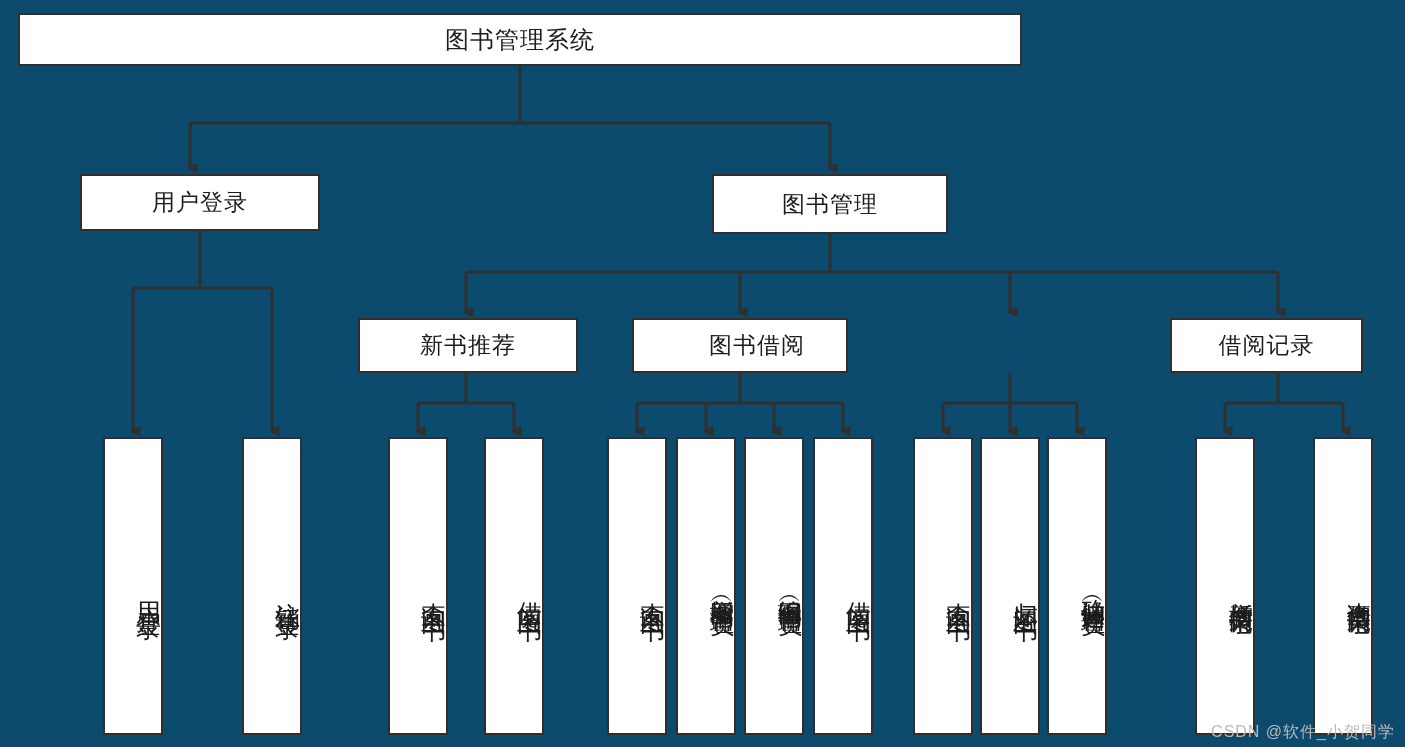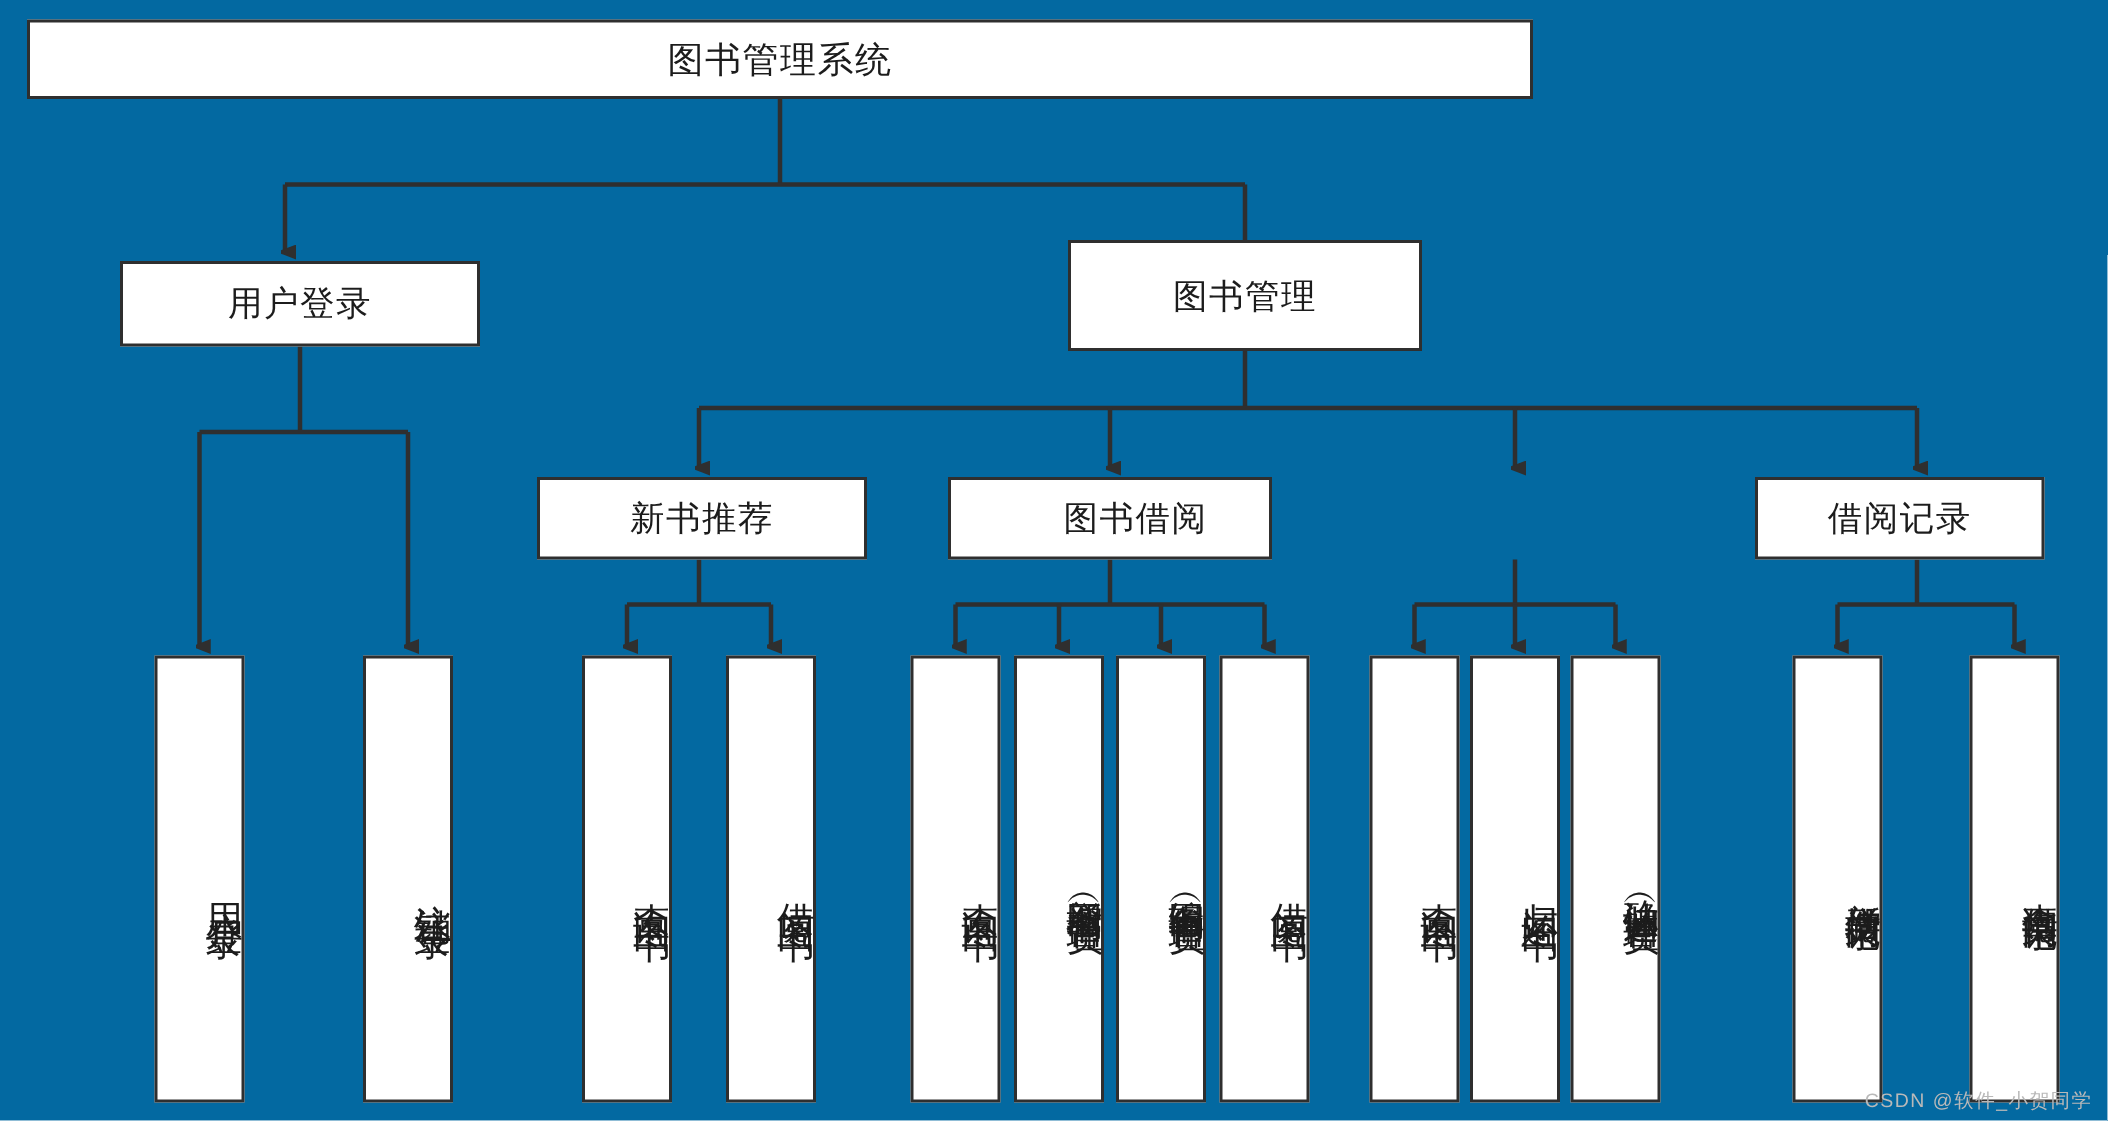--- a/index.html
+++ b/index.html
@@ -1,17 +1,17 @@
 <!DOCTYPE html>
 <html><head>
 <meta charset="utf-8">
 <style>
   html,body{margin:0;padding:0;background:#ffffff;}
   body{font-family:"Liberation Sans","DejaVu Sans",sans-serif;}
-  #stage{position:relative;width:1405px;height:747px;background:#0369a1;overflow:hidden;}
+  #stage{position:relative;width:1405px;height:747px;background:#0c4a6e;overflow:hidden;}
   svg#wires{position:absolute;left:0;top:0;width:1405px;height:747px;pointer-events:none;}
 
   .node{
     position:absolute;
     box-sizing:border-box;
     background:#ffffff;
     border:2.5px solid #2f2f2f;
     display:flex;
     align-items:center;
     justify-content:center;
@@ -30,21 +30,21 @@
     align-items:flex-start;
     justify-content:center;
     padding-top:12px;
     line-height:1;
   }
   .node.leaf.tall-text{font-size:24px;letter-spacing:2px;padding-top:6px;}
   .watermark{
     position:absolute;
     right:10px;
     bottom:4px;
-    font-size:13px;
+    font-size:16px;
     color:#b9b9b9;
     letter-spacing:1px;
     white-space:nowrap;
   }
 </style>
 </head>
 <body>
 
 <div id="stage">
 
@@ -96,21 +96,21 @@
       <path d="M1278,373 L1278,403"></path>
       <path d="M1225,403 L1343,403"></path>
       <path d="M1225,403 L1225,431" marker-end="url(#arrow)"></path>
       <path d="M1343,403 L1343,431" marker-end="url(#arrow)"></path>
     </g>
   </svg>
 
   <div class="node root h" style="left:18px;top:13px;width:1004px;height:53px;">图书管理系统</div>
 
   <div class="node h" style="left:80px;top:174px;width:240px;height:57px;">用户登录</div>
-  <div class="node h" style="left:712px;top:160px;width:236px;height:74px;">图书管理</div>
+  <div class="node h" style="left:712px;top:174px;width:236px;height:60px;">图书管理</div>
 
   <div class="node h" style="left:358px;top:318px;width:220px;height:55px;text-align:right;">新书推荐</div>
   <div class="node h" style="left:632px;top:318px;width:216px;height:55px;padding-left:34px;">图书借阅</div>
   <div class="node h" style="left:1170px;top:318px;width:193px;height:55px;">借阅记录</div>
 
   <div class="node leaf" style="left:103px;top:437px;width:60px;height:298px;">用户登录</div>
   <div class="node leaf" style="left:242px;top:437px;width:60px;height:298px;">注销登录</div>
 
   <div class="node leaf" style="left:388px;top:437px;width:60px;height:298px;">查询图书</div>
   <div class="node leaf" style="left:484px;top:437px;width:60px;height:298px;">借阅图书</div>

